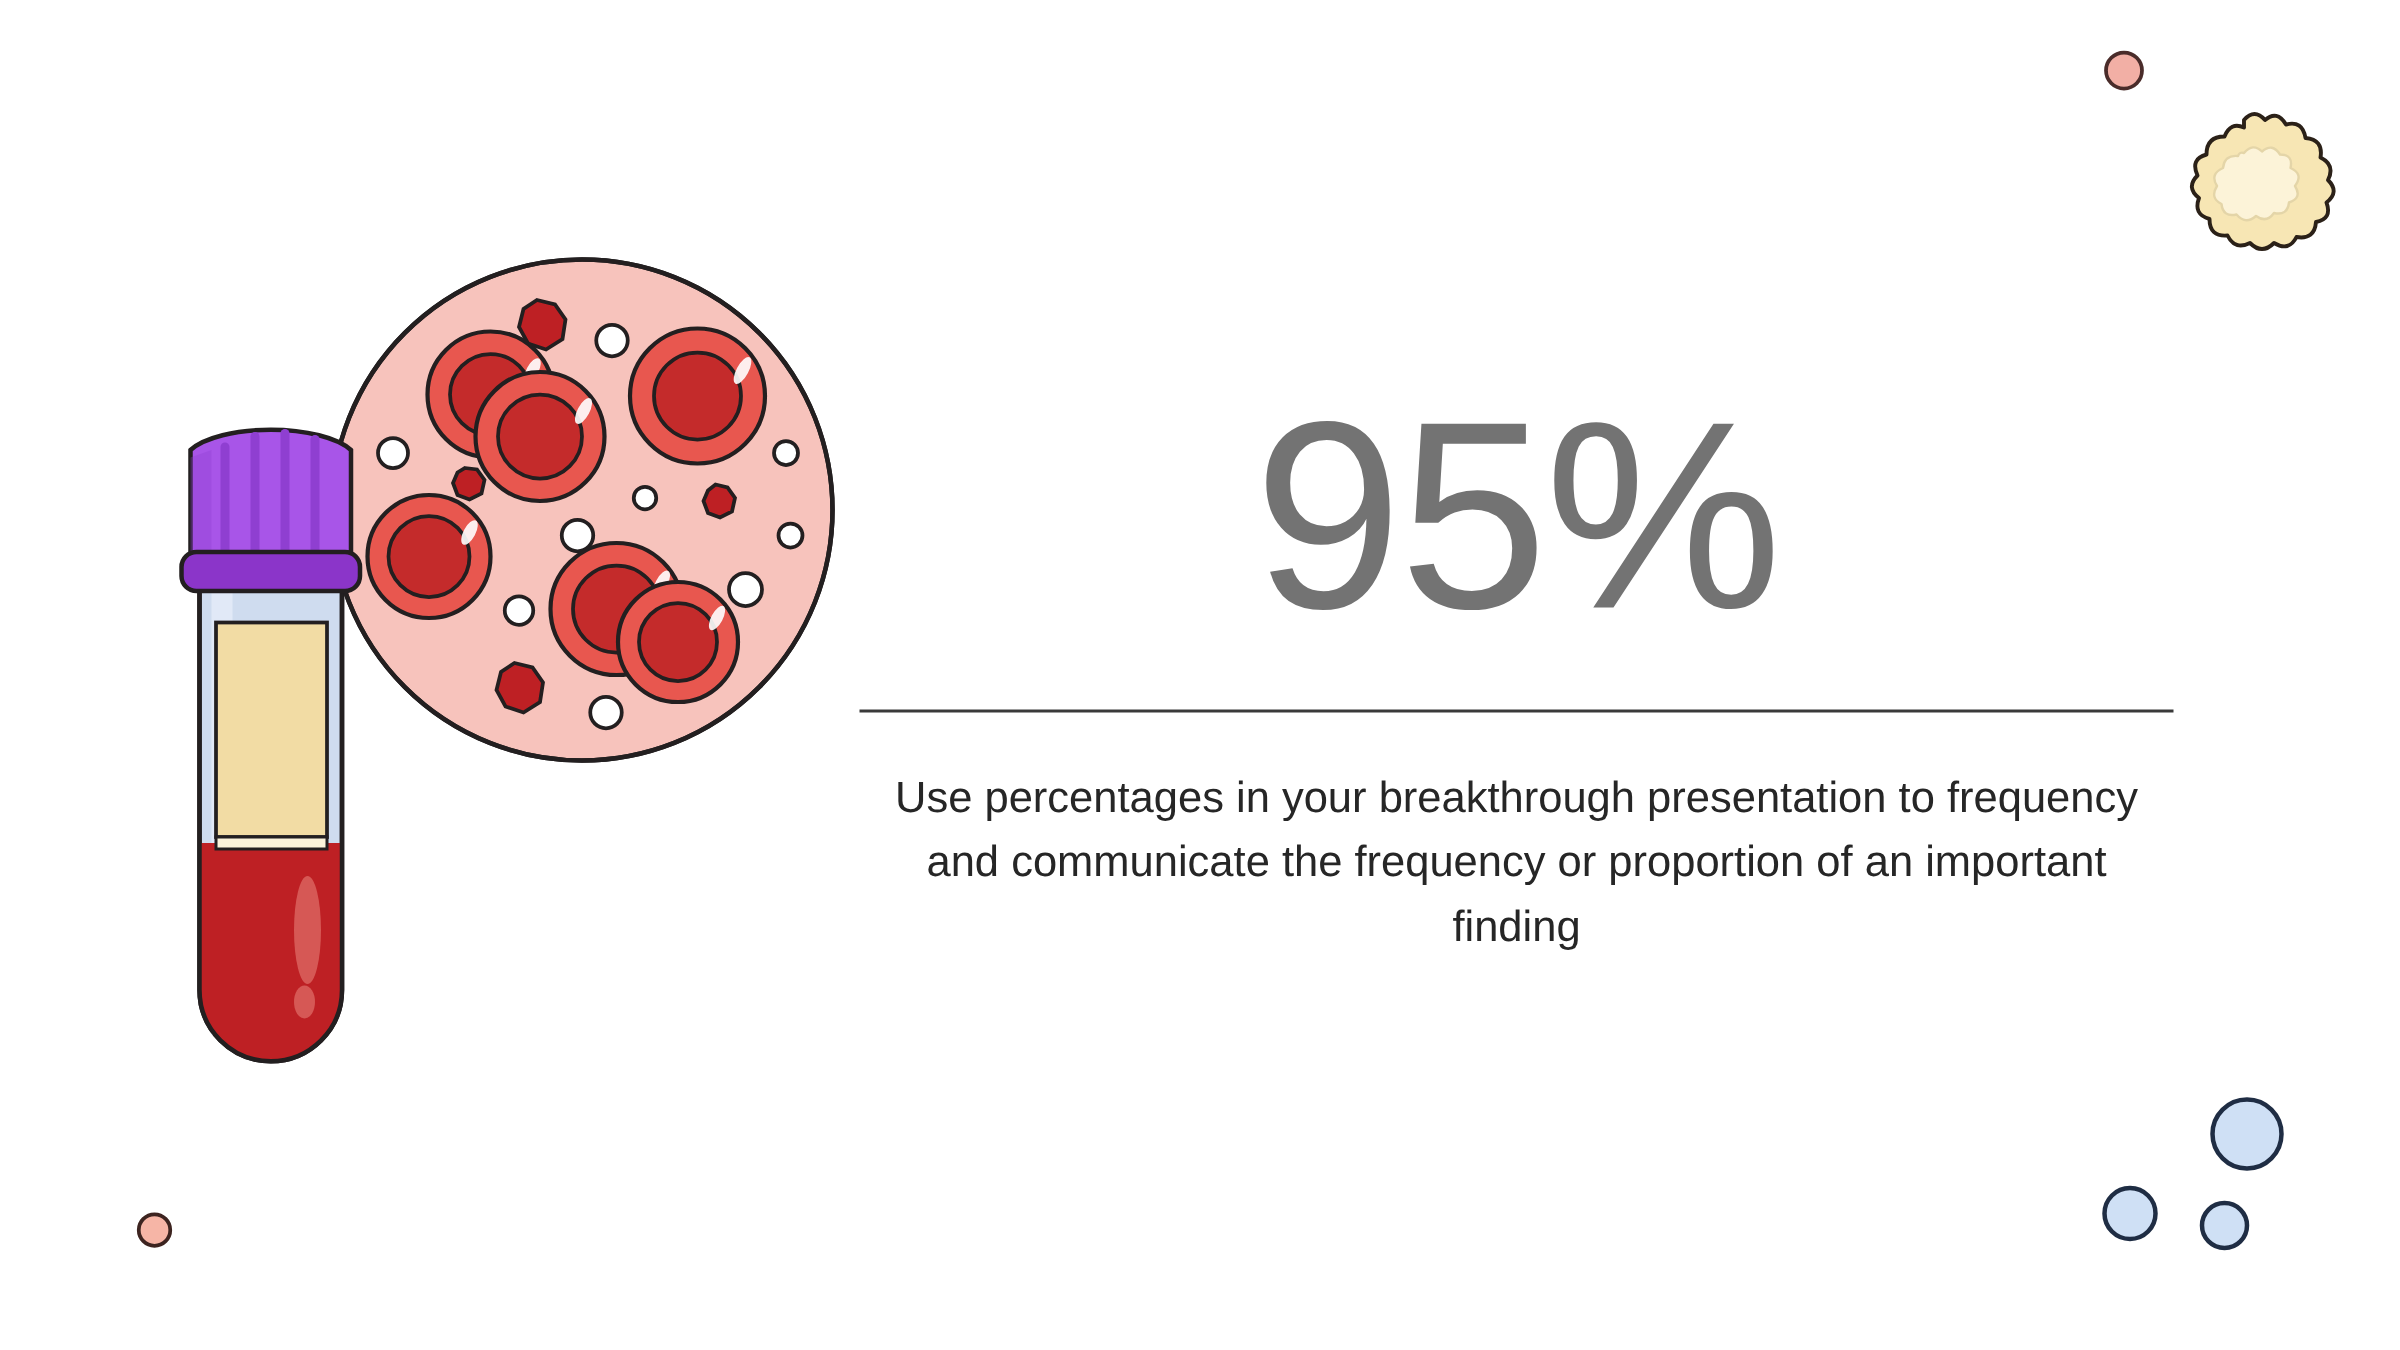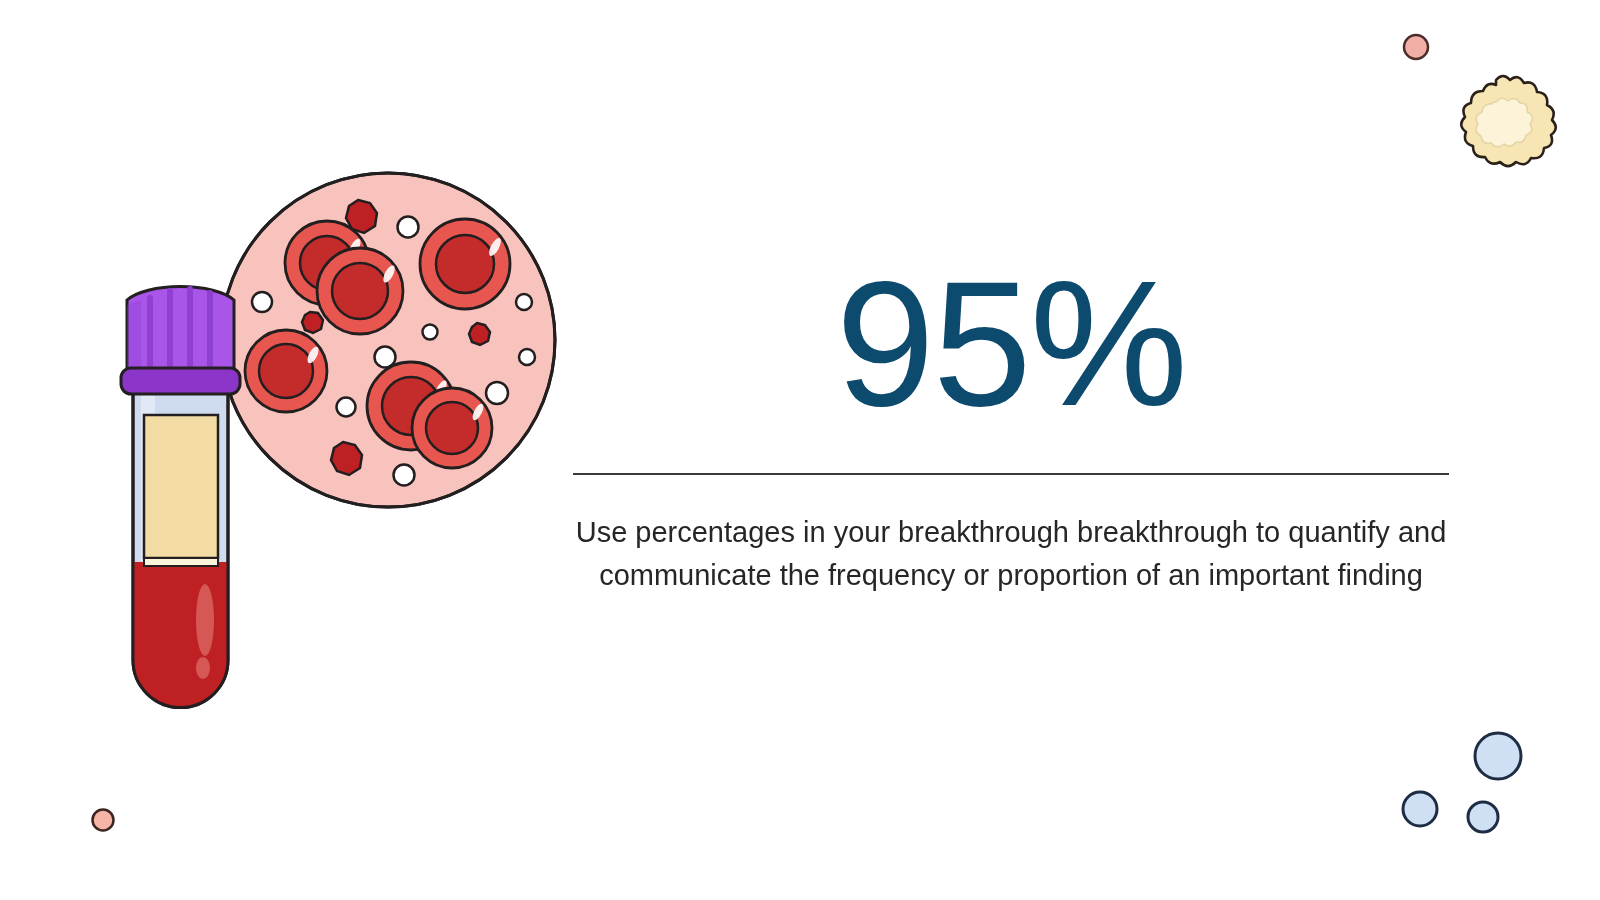--- a/index.html
+++ b/index.html
@@ -34,21 +34,21 @@
     position: absolute;
     left: 573px;
     top: 255px;
     width: 876px;
   }
   #big-stat {
     font-family: "Liberation Sans", sans-serif;
     font-size: 178px;
     line-height: 1.0;
     font-weight: 400;
-    color: #0c4a6e;
+    color: #737373;
     text-align: center;
     letter-spacing: -2px;
     margin: 0;
     padding: 0;
     height: 160px;
   }
   #divider {
     margin-top: 58px;
     width: 876px;
     height: 0;
@@ -249,17 +249,17 @@
       <circle cx="95" cy="87" r="15" fill="#CFE0F5" stroke="#1f2d44" stroke-width="3"></circle>
     </svg>
   </div>
 
   <div id="content">
 
     <div id="big-stat">95%</div>
 
     <div id="divider"></div>
 
-    <div id="body-copy">Use percentages in your breakthrough breakthrough to quantify and communicate the frequency or proportion of an important finding</div>
+    <div id="body-copy">Use percentages in your breakthrough presentation to frequency and communicate the frequency or proportion of an important finding</div>
 
   </div>
 
 </div>
 
 </body></html>

